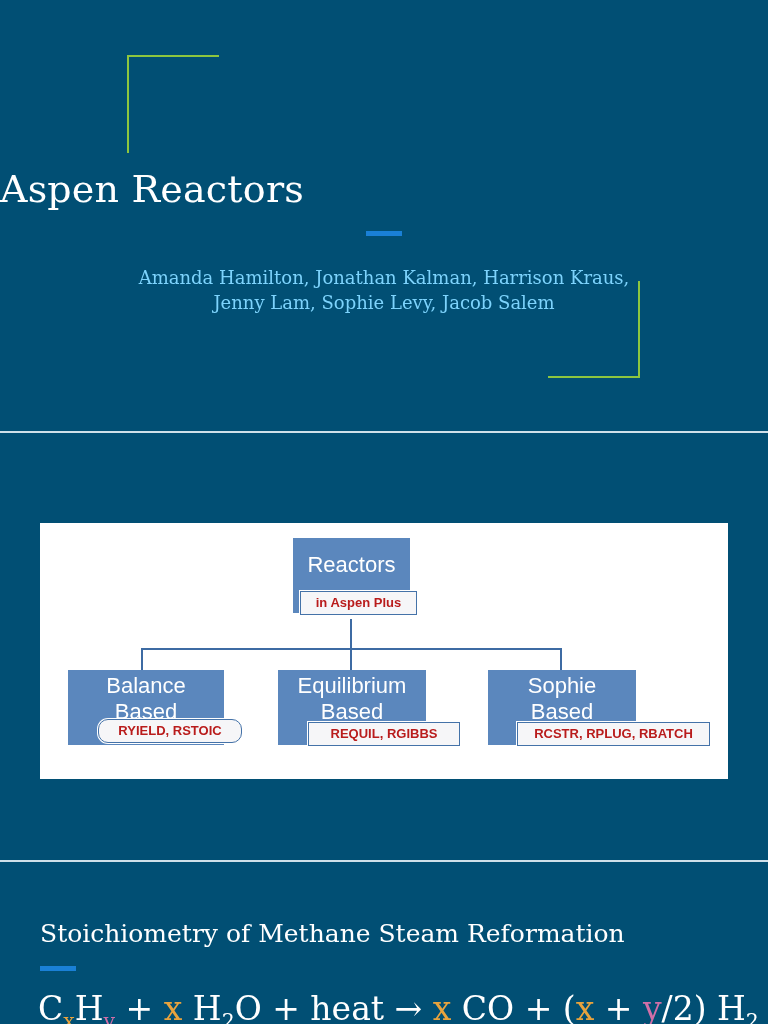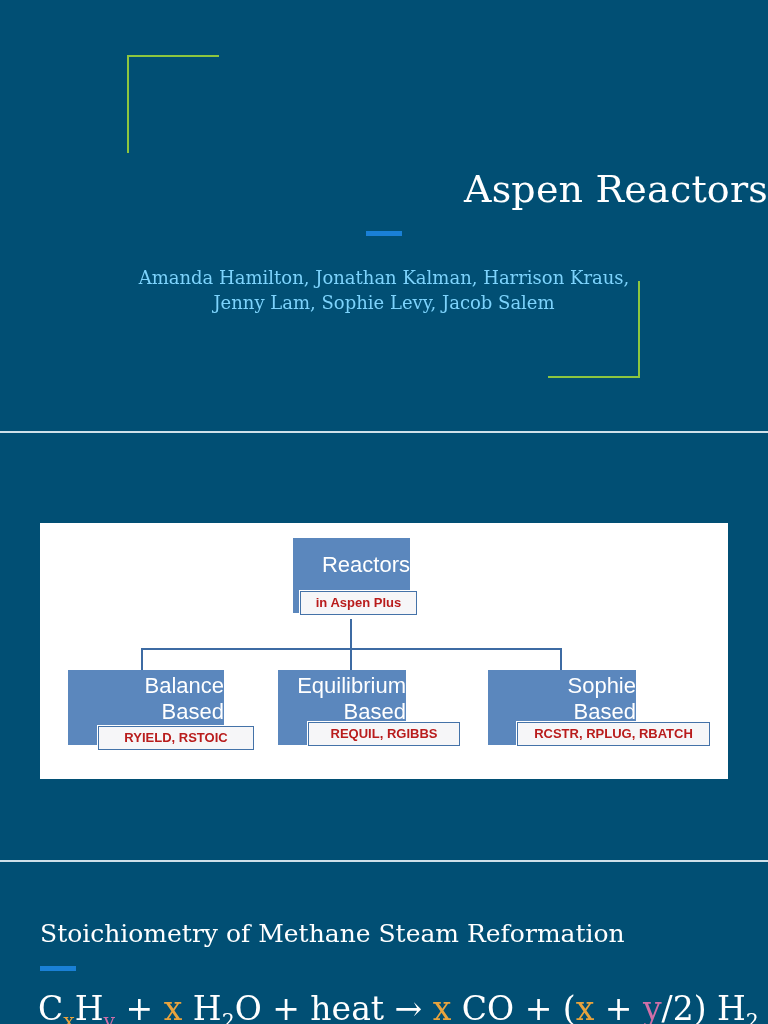--- a/index.html
+++ b/index.html
@@ -38,21 +38,21 @@
     position: absolute;
     left: 548px; top: 281px;
     width: 92px; height: 97px;
     border-right: 2px solid #8dc63f;
     border-bottom: 2px solid #8dc63f;
   }
   .title-main {
     position: absolute;
     left: 0; top: 164px;
     width: 768px;
-    text-align: right;
+    text-align: left;
     color: #ffffff;
     font-family: "DejaVu Serif", serif;
     font-size: 38px;
     font-weight: 400;
     letter-spacing: 0.2px;
     line-height: 50px;
     white-space: nowrap;
   }
   .title-rule {
     position: absolute;
@@ -101,21 +101,21 @@
   .diagram-canvas {
     position: absolute;
     left: 0; top: 0;
     width: 688px; height: 256px;
   }
   .node {
     position: absolute;
     background: #5b87bd;
     color: #ffffff;
     font-family: "Liberation Sans", sans-serif;
-    text-align: right;
+    text-align: center;
     display: flex;
     flex-direction: column;
     justify-content: center;
     align-items: center;
     line-height: 1.18;
   }
   .node .node-label { display: block; width: 100%; }
   .tag {
     position: absolute;
     background: #f6f6f8;
@@ -143,24 +143,24 @@
     position: absolute;
     background: #3d6ba3;
   }
   
   #node-balance {
     left: 28px; top: 147px;
     width: 156px; height: 75px;
     font-size: 22px;
     padding-bottom: 18px;
   }
-  #tag-balance { left: 58px; top: 203px; width: 156px; }
+  #tag-balance { left: 58px; top: 196px; width: 144px; border-radius: 10px; }
   #node-equilibrium {
     left: 238px; top: 147px;
-    width: 128px; height: 75px;
+    width: 148px; height: 75px;
     font-size: 22px;
     padding-bottom: 18px;
   }
   #tag-equilibrium { left: 268px; top: 199px; width: 152px; }
   #node-kinetic {
     left: 448px; top: 147px;
     width: 148px; height: 75px;
     font-size: 22px;
     padding-bottom: 18px;
   }

